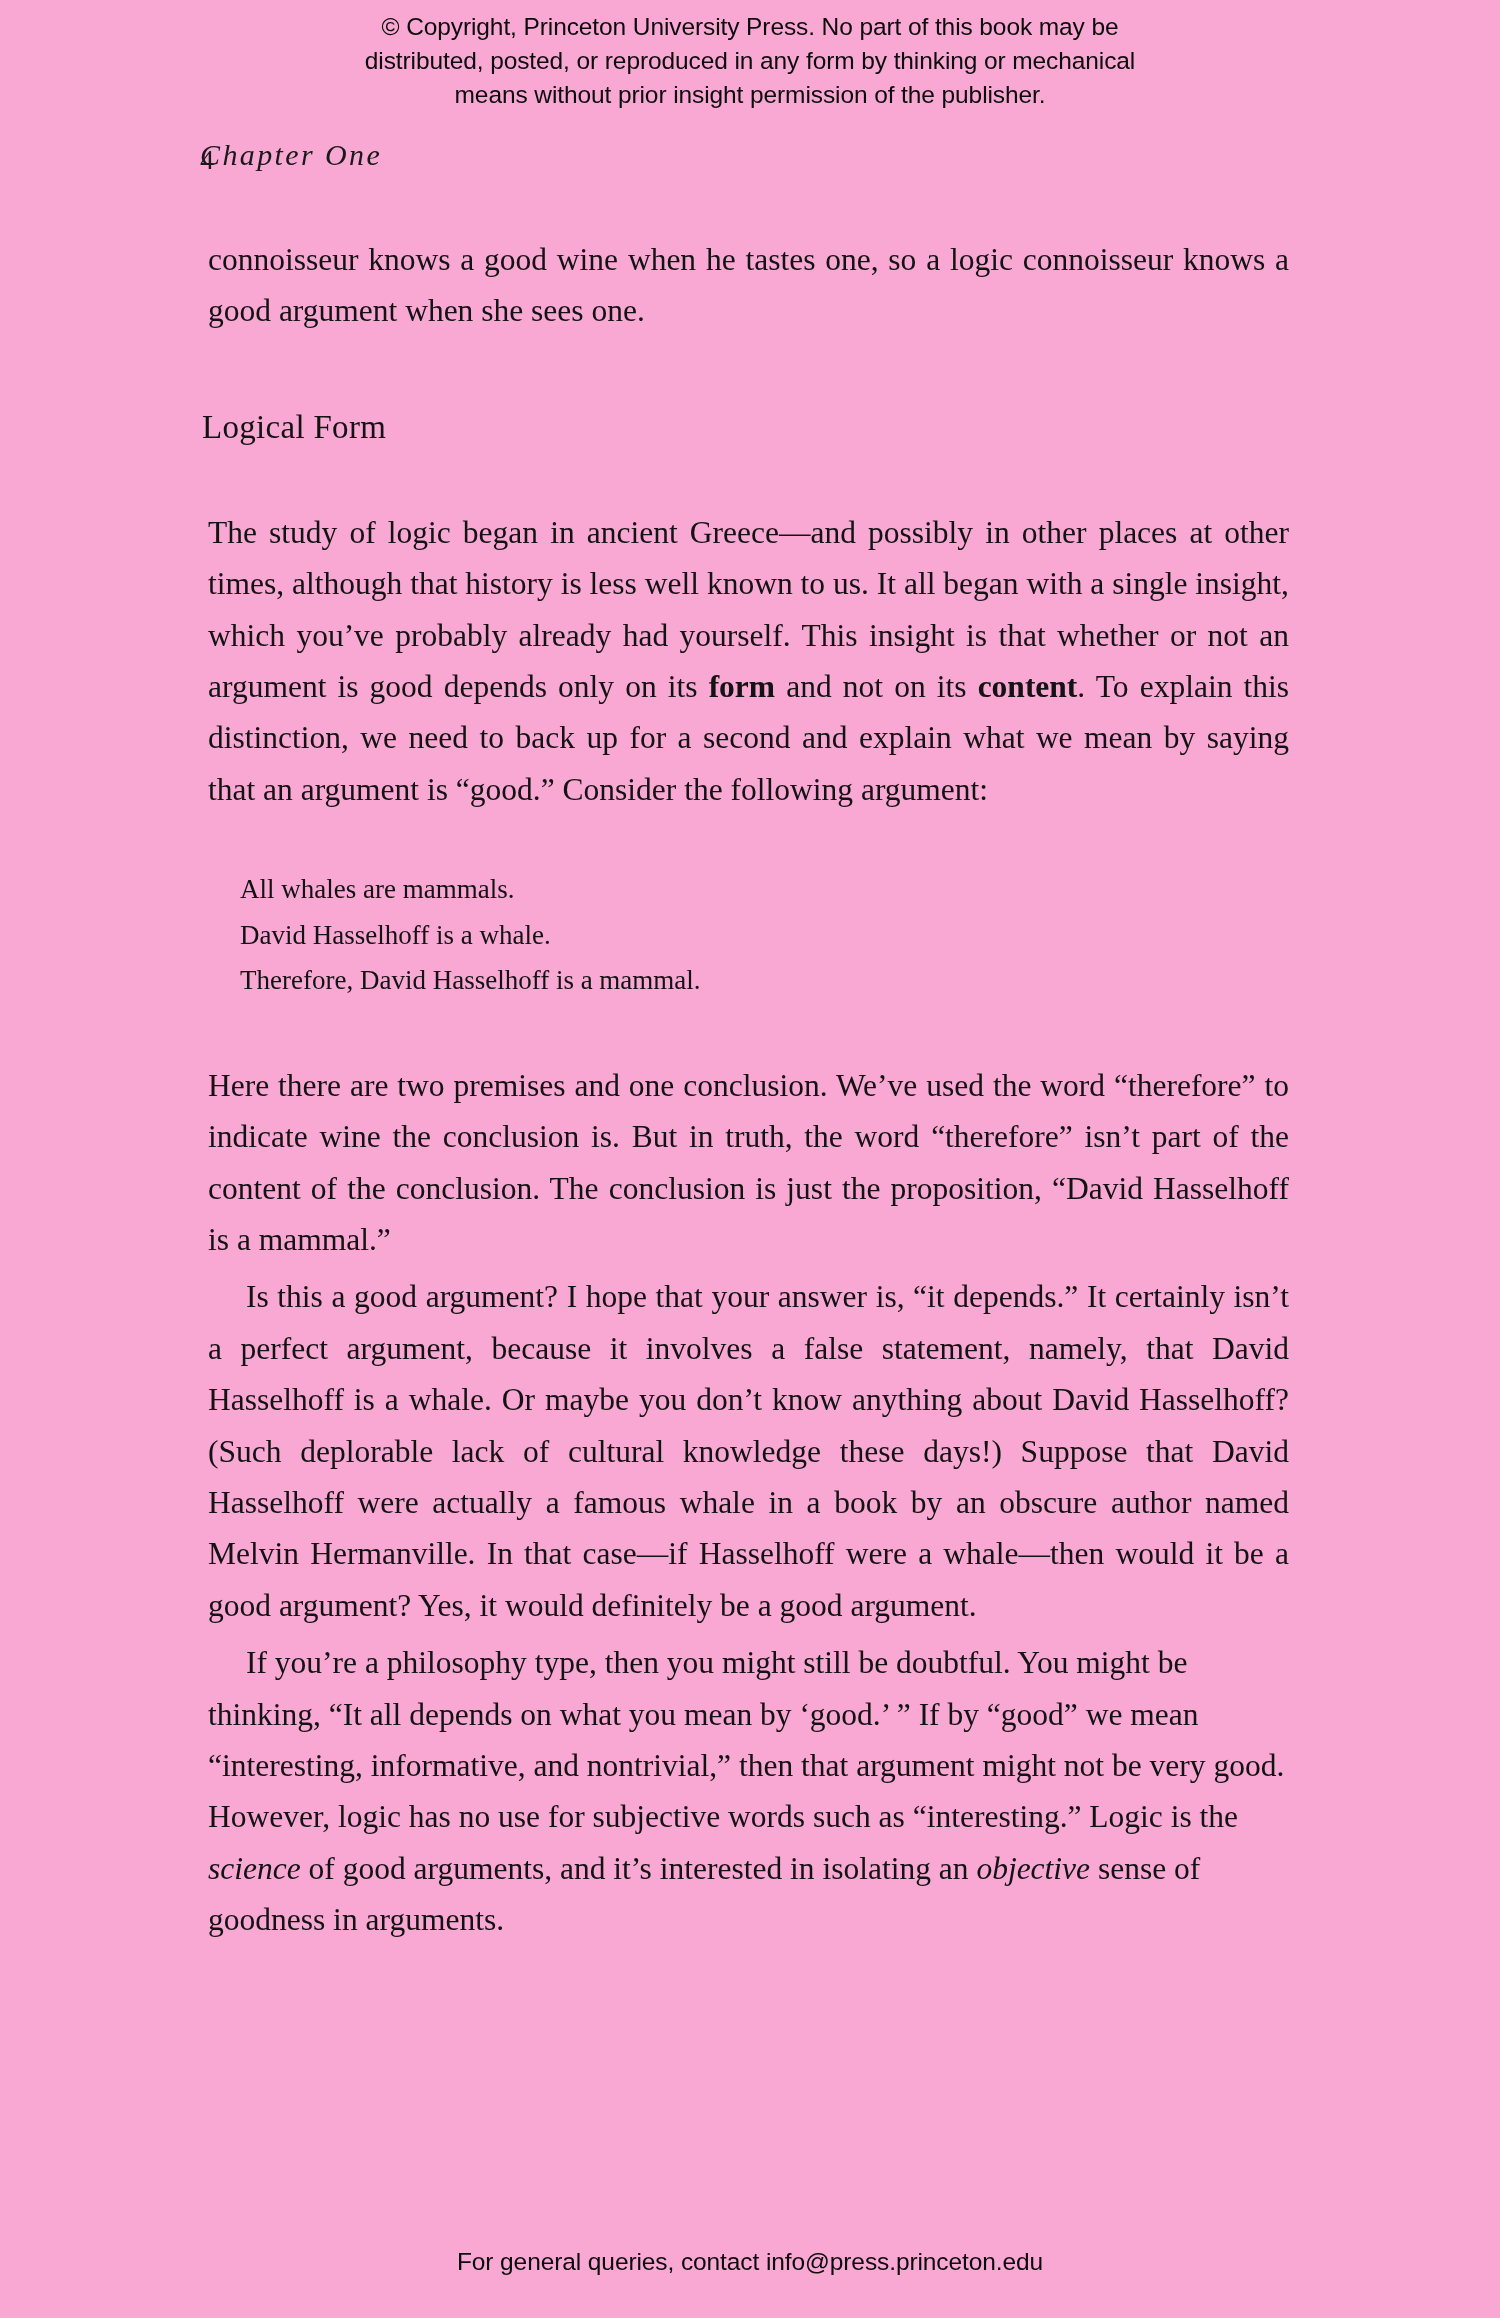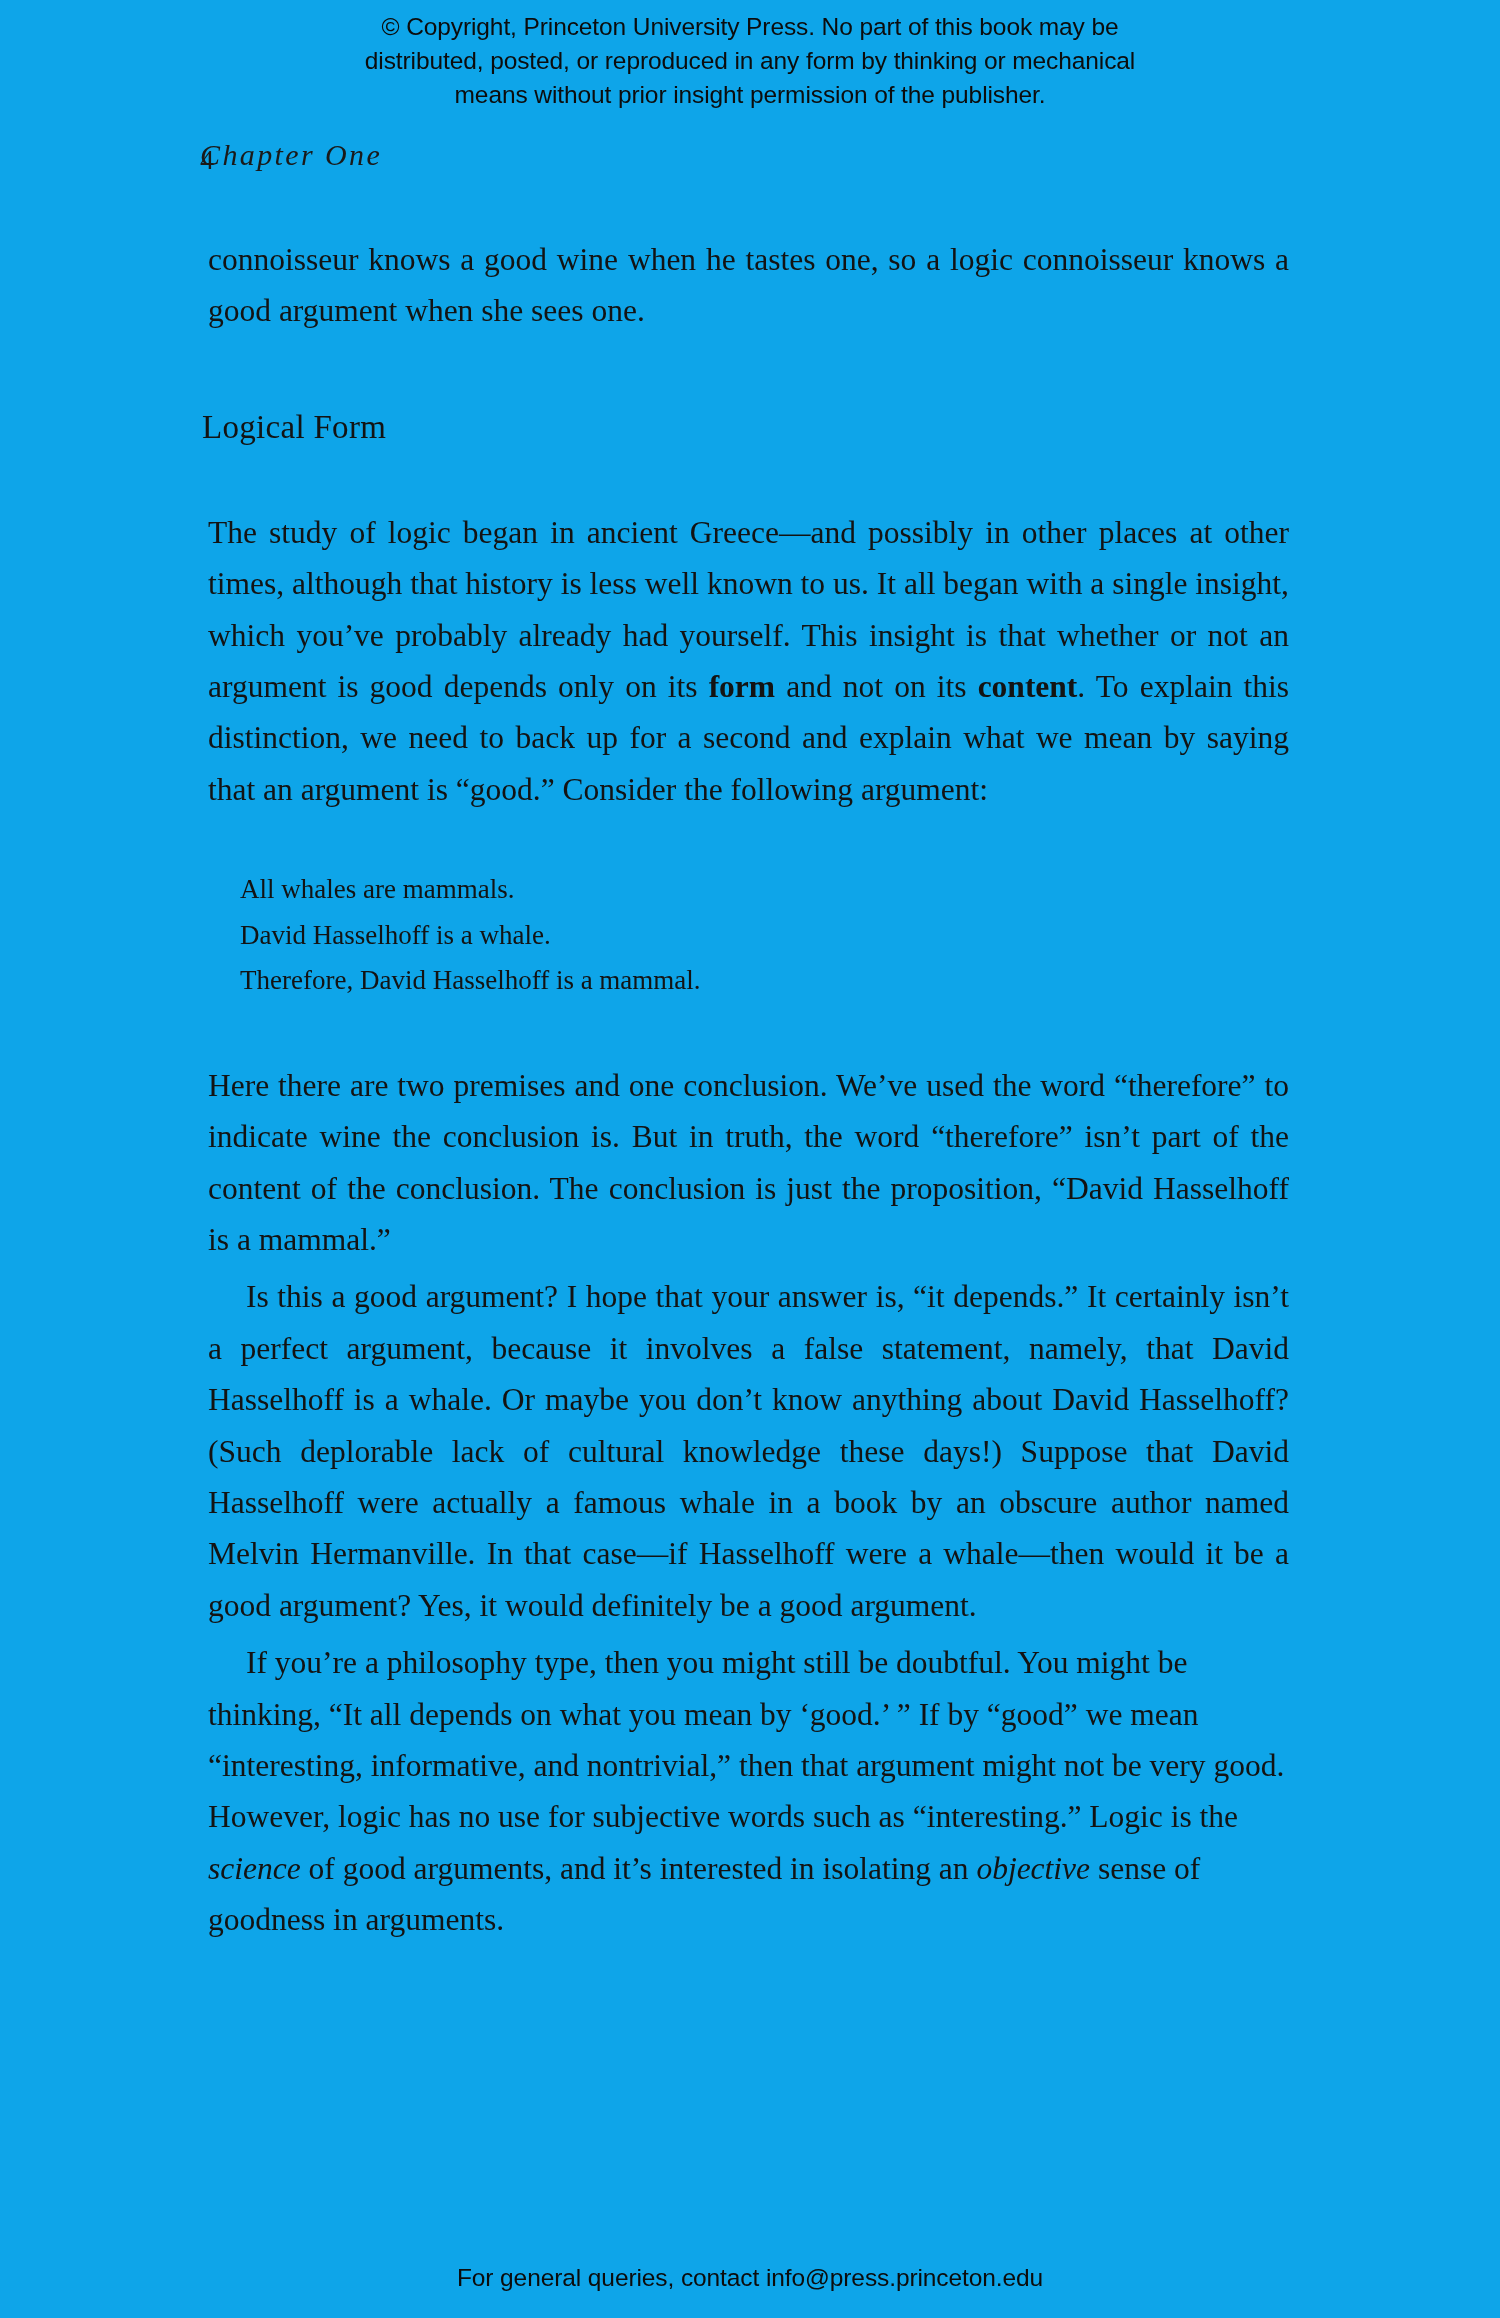--- a/index.html
+++ b/index.html
@@ -12,21 +12,21 @@
     height: 2318px;
     position: relative;
     font-family: "Liberation Serif", serif;
     color: #111111;
     overflow: hidden;
   }
 
   .page {
     position: absolute;
     inset: 0;
-    background: #0ea5e9;
+    background: #f9a8d4;
   }
 
   
   .copyright-banner {
     position: absolute;
     left: 0;
     right: 0;
     top: 10px;
     text-align: center;
     font-family: "Liberation Sans", sans-serif;
@@ -125,21 +125,20 @@
   .footer-note {
     position: absolute;
     left: 0;
     right: 0;
     top: 2248px;
     text-align: center;
     font-family: "Liberation Sans", sans-serif;
     font-size: 24.5px;
     color: #0c0c0c;
     letter-spacing: -0.1px;
-    margin-top: 16px;
   }
 </style>
 </head>
 <body>
 
 <div class="page">
 
   <div class="copyright-banner">
     <span class="cline">© Copyright, Princeton University Press. No part of this book may be</span>
     <span class="cline">distributed, posted, or reproduced in any form by thinking or mechanical</span>

